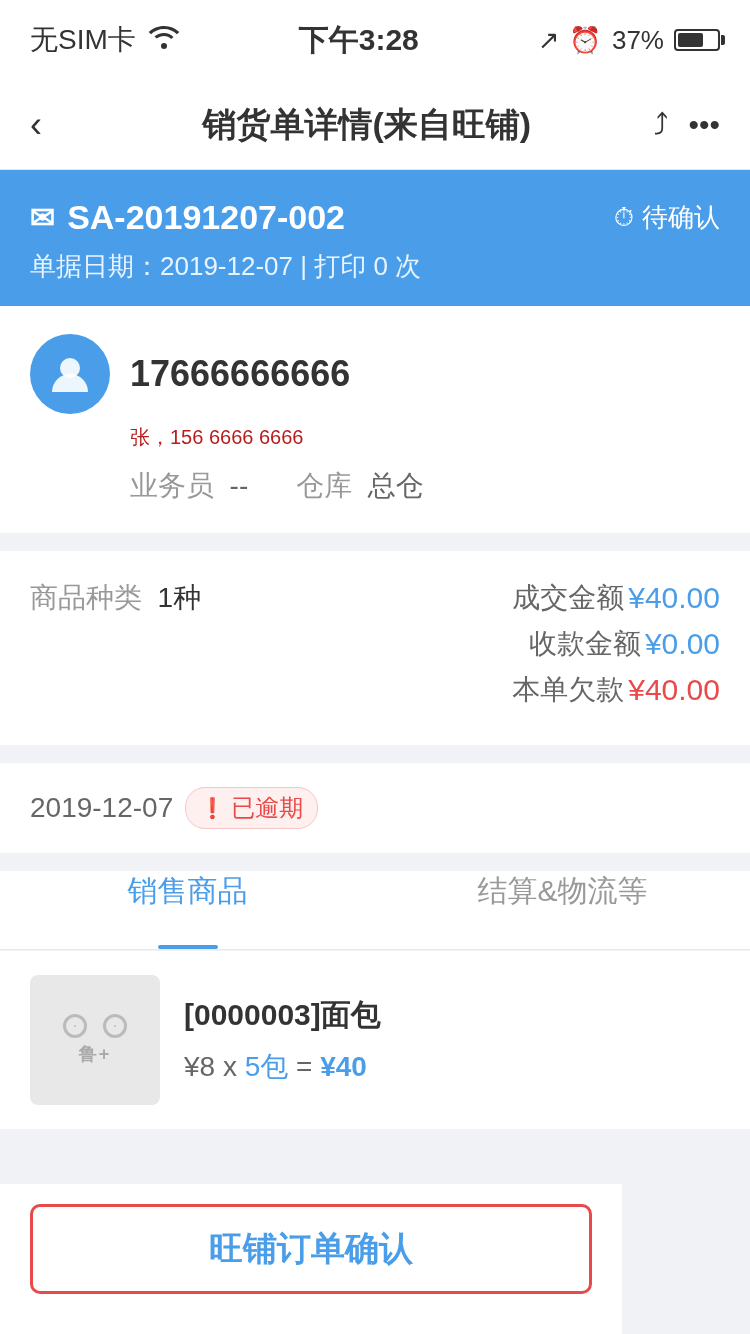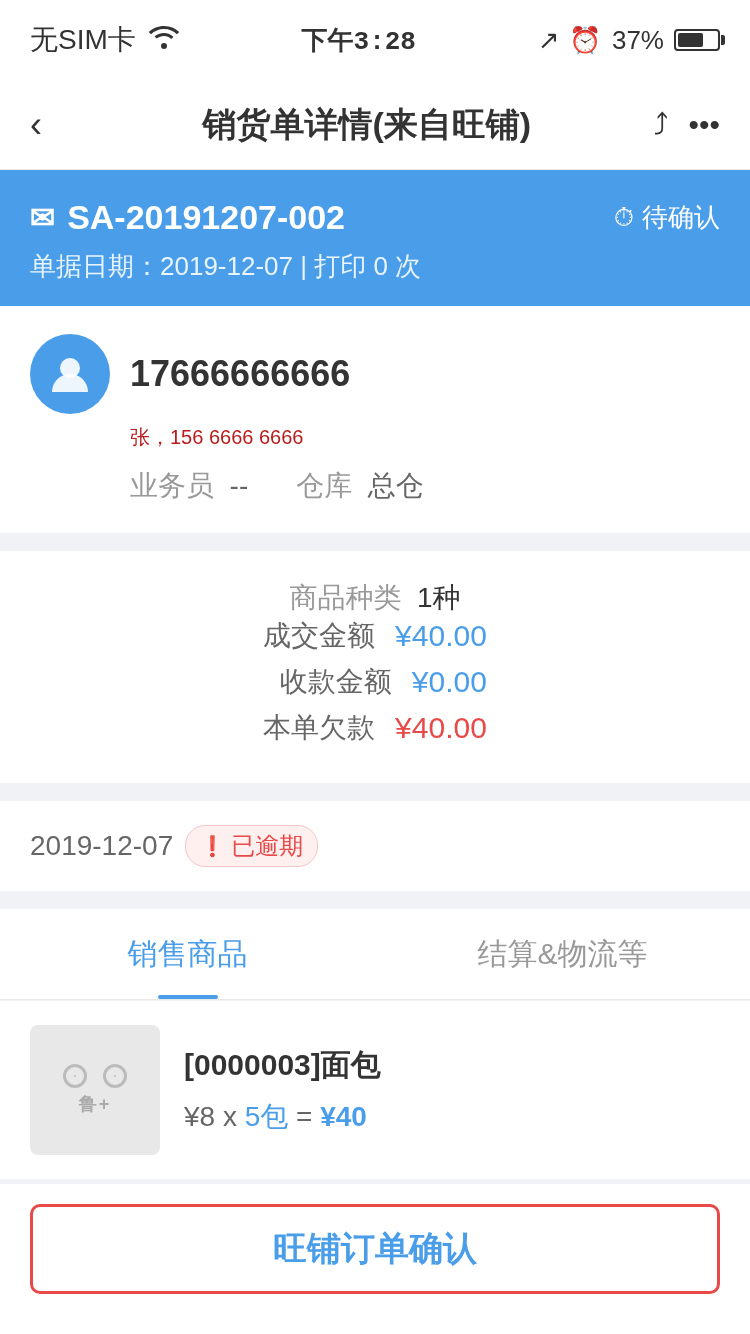--- a/index.html
+++ b/index.html
@@ -19,21 +19,21 @@
       height: 80px;
       background: #fff;
       display: flex;
       align-items: center;
       justify-content: space-between;
       padding: 0 30px;
       font-size: 28px;
       font-weight: 500;
     }
     .status-left { display: flex; align-items: center; gap: 12px; }
-    .status-center { font-size: 26px; font-weight: 600; font-family: Liberation Mono, monospace; }
+    .status-center { font-size: 30px; font-weight: 600; }
     .status-right { display: flex; align-items: center; gap: 10px; font-size: 26px; }
     .battery-icon {
       width: 46px; height: 22px; border: 2px solid #333; border-radius: 4px; position: relative; display: inline-flex; align-items: center; padding: 2px;
     }
     .battery-icon::after { content: ''; position: absolute; right: -7px; top: 50%; transform: translateY(-50%); width: 4px; height: 10px; background: #333; border-radius: 0 2px 2px 0; }
     .battery-fill { height: 100%; width: 66%; background: #333; border-radius: 2px; }
 
     
     .nav-bar {
       width: 750px;
@@ -111,32 +111,31 @@
     .meta-item { font-size: 28px; color: #666; }
     .meta-label { color: #999; }
 
     
     .summary-card {
       background: #fff;
       padding: 28px 30px;
       margin-bottom: 18px;
       display: flex;
       justify-content: space-between;
-      align-items: center;
-      flex-direction: column;
+      align-items: flex-start;
     }
     .summary-left { font-size: 28px; color: #666; }
     .summary-type-label { color: #999; }
     .summary-type-value { color: #333; font-size: 28px; }
     .summary-right { text-align: right; }
     .summary-row {
       display: flex;
       justify-content: flex-end;
       align-items: center;
-      gap: 20px;
+      gap: 4px;
       margin-bottom: 8px;
       font-size: 28px;
     }
     .summary-row-label { color: #666; }
     .amount-blue { color: #4a9de8; font-size: 30px; }
     .amount-red { color: #e84a4a; font-size: 30px; }
 
     
     .due-date-card {
       background: #fff;
@@ -162,25 +161,25 @@
     .overdue-dot { color: #e84a4a; font-size: 20px; }
 
     
     .tabs-bar {
       background: #fff;
       display: flex;
       border-bottom: 1px solid #e8e8e8;
     }
     .tab-item {
       flex: 1;
-      height: 90px;
+      height: 78px;
       display: flex;
       flex-direction: column;
       align-items: center;
-      justify-content: center;
+      justify-content: flex-start;
       font-size: 30px;
       cursor: pointer;
       position: relative;
     }
     .tab-item.active { color: #4a9de8; }
     .tab-item.inactive { color: #999; }
     .tab-underline {
       position: absolute;
       bottom: 0;
       width: 60px;
@@ -238,21 +237,21 @@
     
     .empty-area {
       background: #f0f2f5;
       height: 220px;
     }
 
     
     .bottom-bar {
       position: fixed;
       bottom: 0;
-      width: 750px;
+      width: 622px;
       background: #fff;
       padding: 20px 30px 40px;
     }
     .confirm-btn {
       width: 100%;
       height: 90px;
       background: #fff;
       border: 3px solid #e84a4a;
       border-radius: 10px;
       color: #4a9de8;

